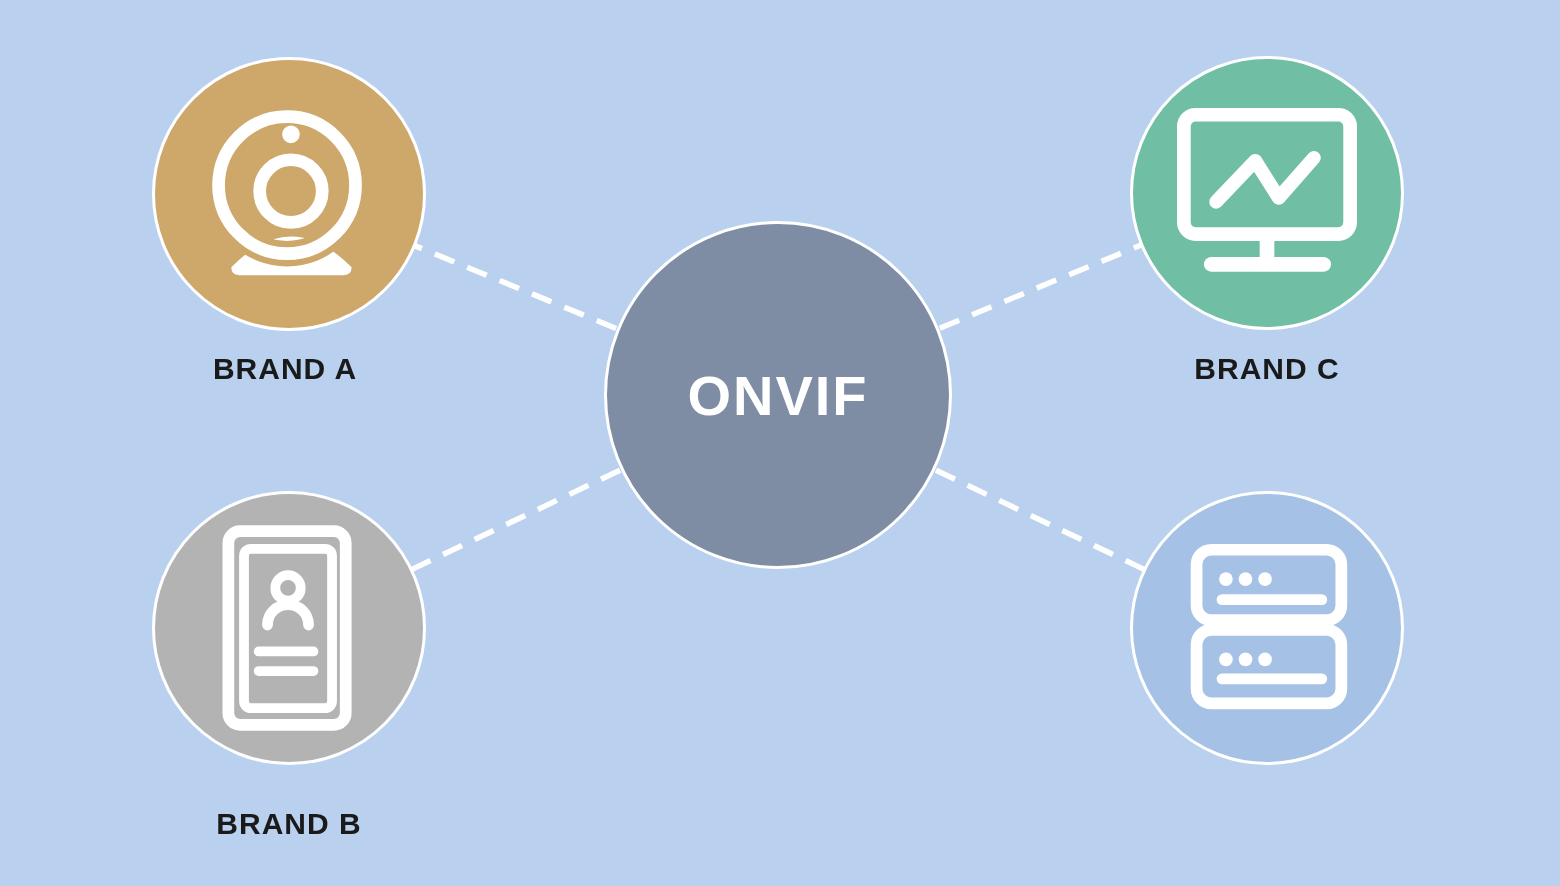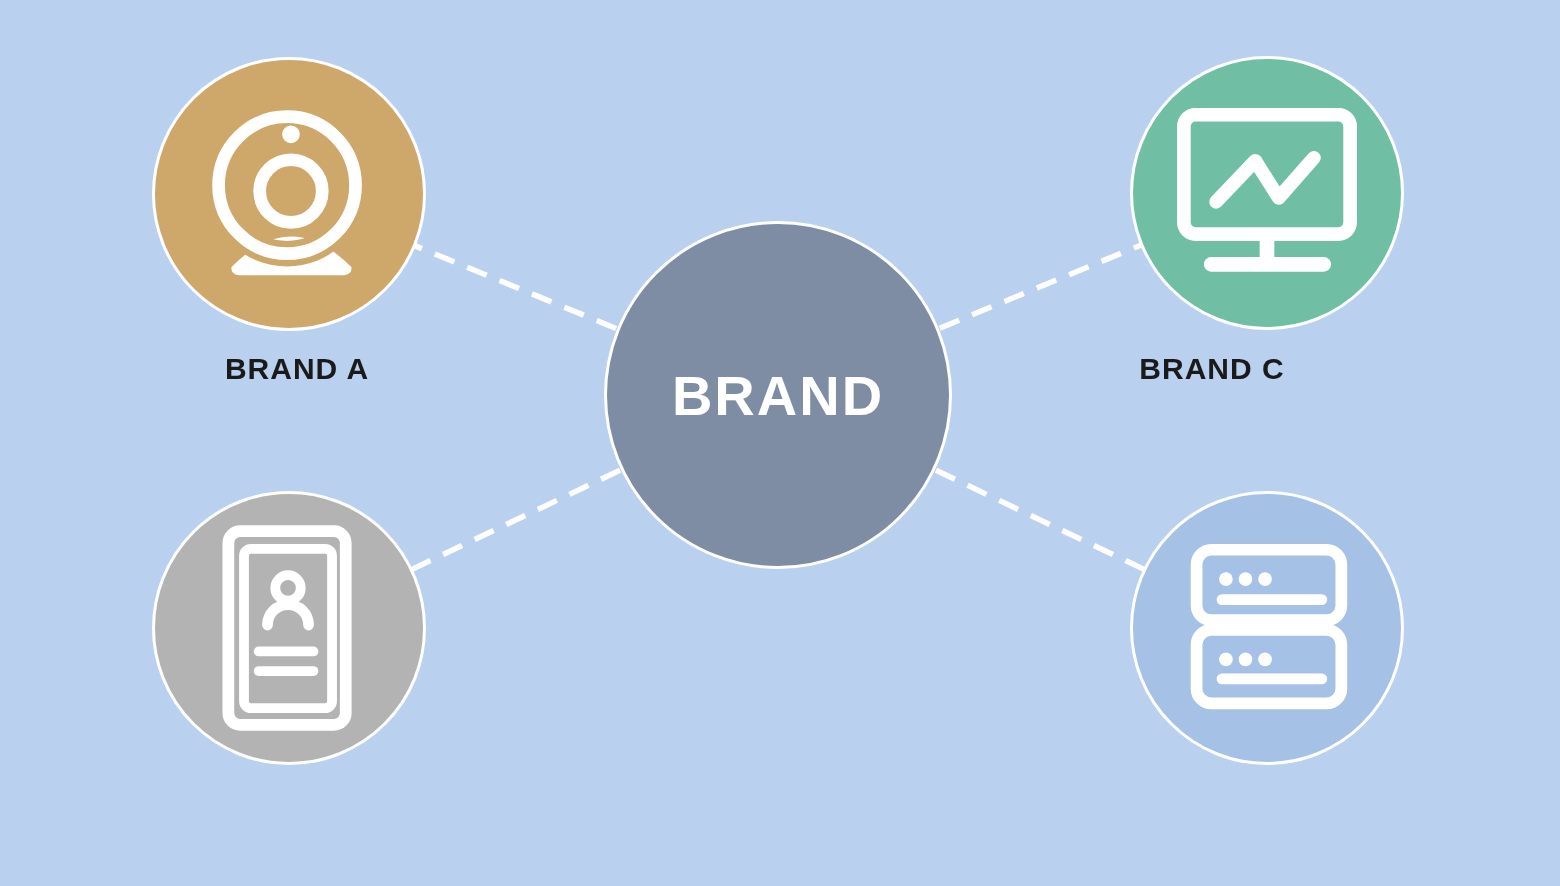--- a/index.html
+++ b/index.html
@@ -46,23 +46,23 @@
   .node-icon { width: 268px; height: 268px; display: block; }
   .node-label {
     position: absolute;
     width: 320px;
     text-align: center;
     font-size: 30px;
     font-weight: 600;
     letter-spacing: 1px;
     color: #1a1a1a;
   }
-  #label-brand-a { left: 137px;  top: 352px; }
+  #label-brand-a { left: 125px;  top: 352px; }
   #label-brand-b { left: 129px;  top: 807px; }
-  #label-brand-c { left: 1052px; top: 352px; }
+  #label-brand-c { left: 1107px; top: 352px; }
   #label-brand-d { left: 1107px; top: 807px; }
 </style>
 </head>
 <body>
 
 <div class="canvas" style="background: rgb(185, 208, 239);">
 
   <svg class="connections" viewBox="0 0 1560 886">
     <line class="conn" x1="778" y1="395" x2="289" y2="194"></line>
     <line class="conn" x1="778" y1="395" x2="289" y2="628"></line>
@@ -84,20 +84,21 @@
   <div class="node brand-node" id="node-brand-b" style="background: rgb(179, 179, 179);">
     <svg class="node-icon" viewBox="-137 -137 274 274">
       <rect x="-62" y="-99" width="120" height="198" rx="12" fill="none" stroke="#ffffff" stroke-width="12"></rect>
       <rect x="-46" y="-81" width="90" height="163" rx="7" fill="none" stroke="#ffffff" stroke-width="10"></rect>
       <circle cx="-1" cy="-41" r="13" fill="none" stroke="#ffffff" stroke-width="10"></circle>
       <path d="M -22,-3 A 21 21 0 0 1 20,-3" fill="none" stroke="#ffffff" stroke-width="11" stroke-linecap="round"></path>
       <line x1="-31" y1="24" x2="25" y2="24" stroke="#ffffff" stroke-width="10" stroke-linecap="round"></line>
       <line x1="-31" y1="44" x2="25" y2="44" stroke="#ffffff" stroke-width="10" stroke-linecap="round"></line>
     </svg>
   </div>
+  <div class="node-label" id="label-brand-b">BRAND B</div>
 
   <div class="node brand-node" id="node-brand-c" style="background: rgb(112, 191, 164);">
     <svg class="node-icon" viewBox="-137 -137 274 274">
       <rect x="-85" y="-80" width="170" height="122" rx="12" fill="none" stroke="#ffffff" stroke-width="14"></rect>
       <polyline points="-52,9 -12,-33 12,5 48,-36" fill="none" stroke="#ffffff" stroke-width="14" stroke-linecap="round" stroke-linejoin="round"></polyline>
       <line x1="0" y1="42" x2="0" y2="68" stroke="#ffffff" stroke-width="15"></line>
       <line x1="-57" y1="73" x2="58" y2="73" stroke="#ffffff" stroke-width="15" stroke-linecap="round"></line>
     </svg>
   </div>
   <div class="node-label" id="label-brand-c">BRAND C</div>
@@ -111,16 +112,16 @@
       <line x1="-46" y1="-29" x2="56" y2="-29" stroke="#ffffff" stroke-width="11" stroke-linecap="round"></line>
       <rect x="-72" y="2" width="148" height="75" rx="15" fill="none" stroke="#ffffff" stroke-width="12"></rect>
       <circle cx="-42" cy="32" r="7" fill="#ffffff"></circle>
       <circle cx="-22" cy="32" r="7" fill="#ffffff"></circle>
       <circle cx="-2" cy="32" r="7" fill="#ffffff"></circle>
       <line x1="-46" y1="52" x2="56" y2="52" stroke="#ffffff" stroke-width="11" stroke-linecap="round"></line>
     </svg>
   </div>
 
   <div class="node hub-node" style="background: rgb(126, 141, 163);">
-    <span class="hub-label">BRAND</span>
+    <span class="hub-label">ONVIF</span>
   </div>
 
 </div>
 
 </body></html>

